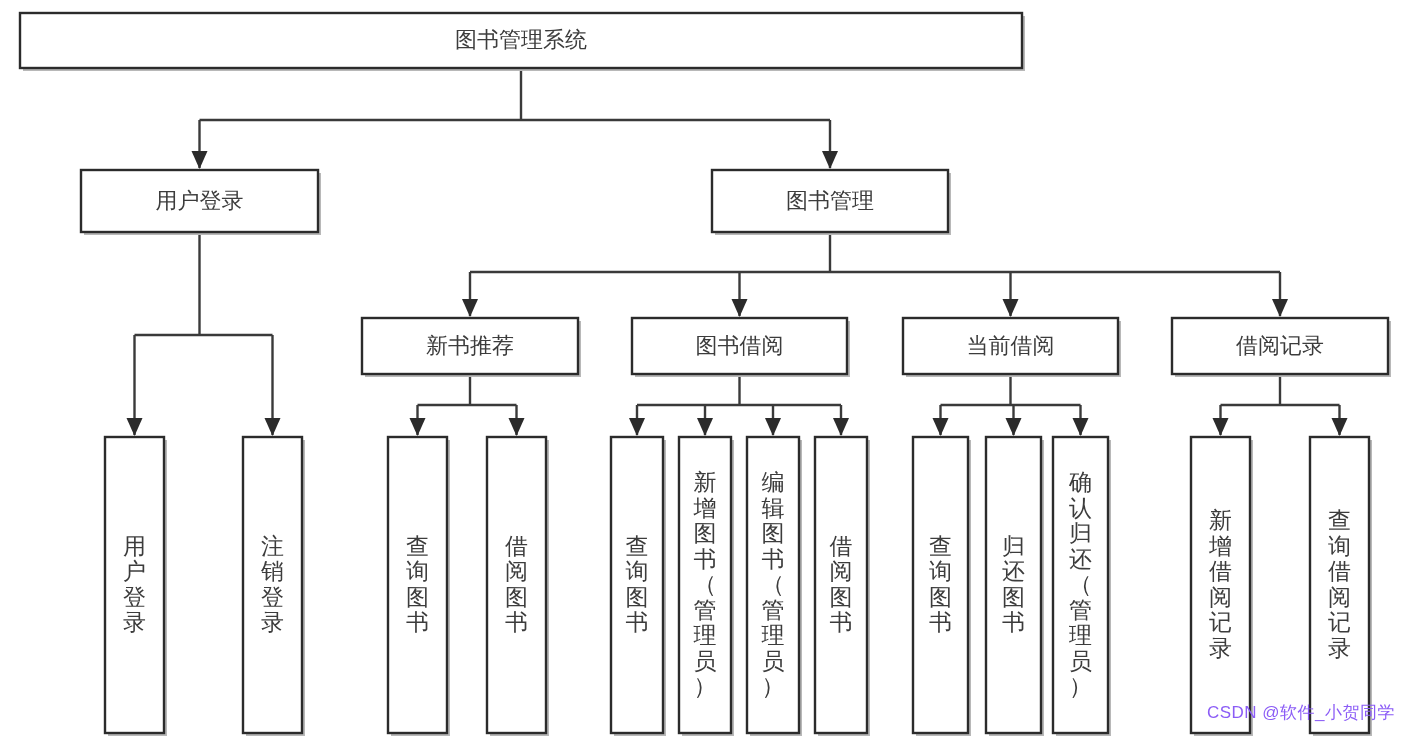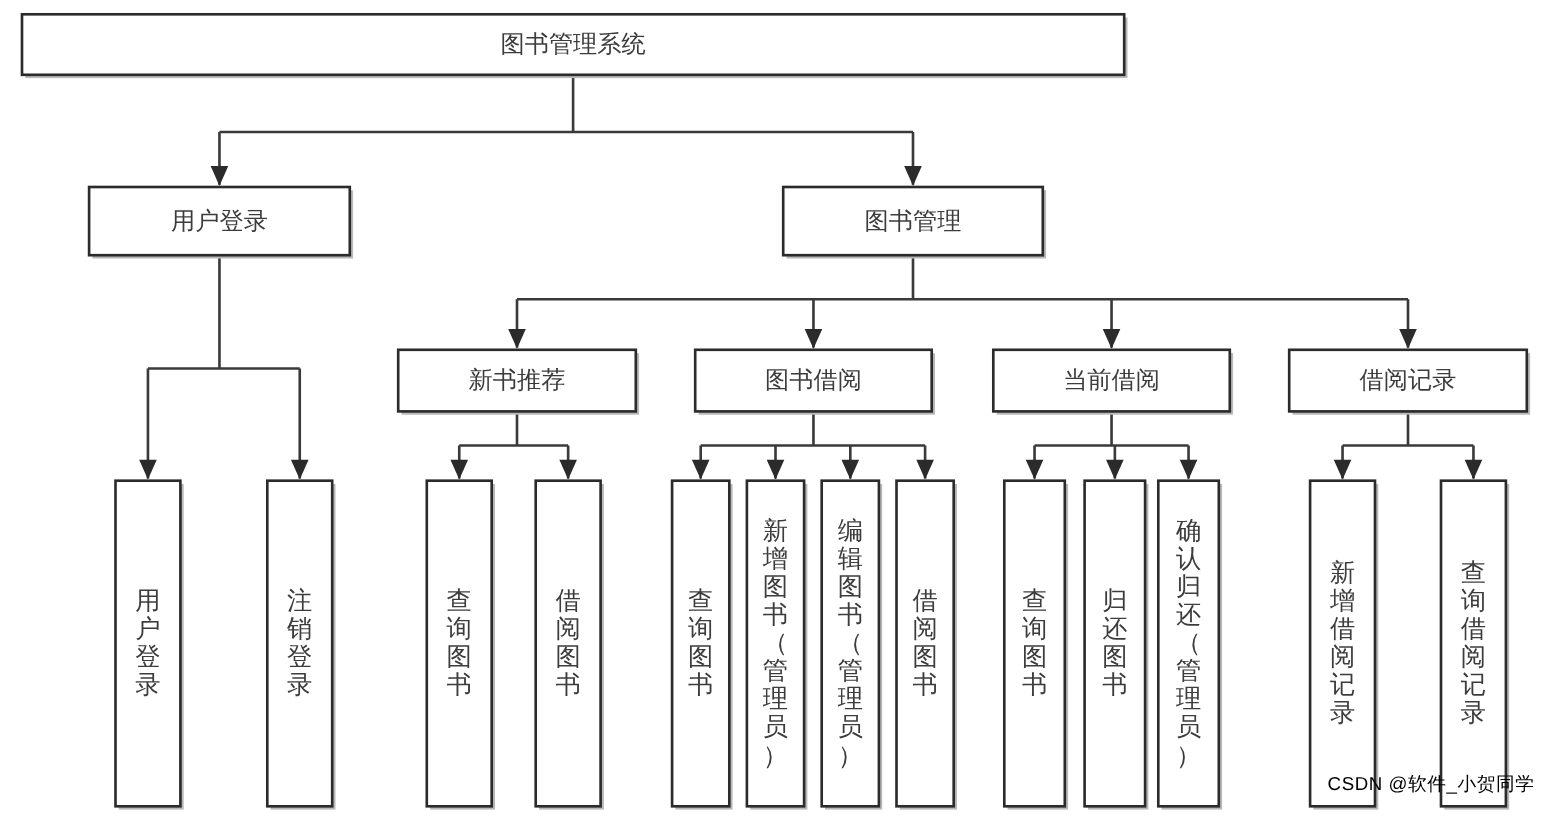--- a/index.html
+++ b/index.html
@@ -58,21 +58,21 @@
     font-family: "Liberation Sans", sans-serif;
     font-size: 23px;
     text-anchor: middle;
   }
   .watermark {
     position: absolute;
     right: 10px;
     bottom: 6px;
     font-family: "Liberation Sans", sans-serif;
     font-size: 17px;
-    color: #000000;
+    color: #8b5cf6;
     letter-spacing: 0.5px;
     white-space: nowrap;
     user-select: none;
   }
 </style>
 </head>
 <body>
 
 <div id="diagram-root">
   <svg class="flow" viewBox="0 0 1405 747" xmlns="http://www.w3.org/2000/svg">

